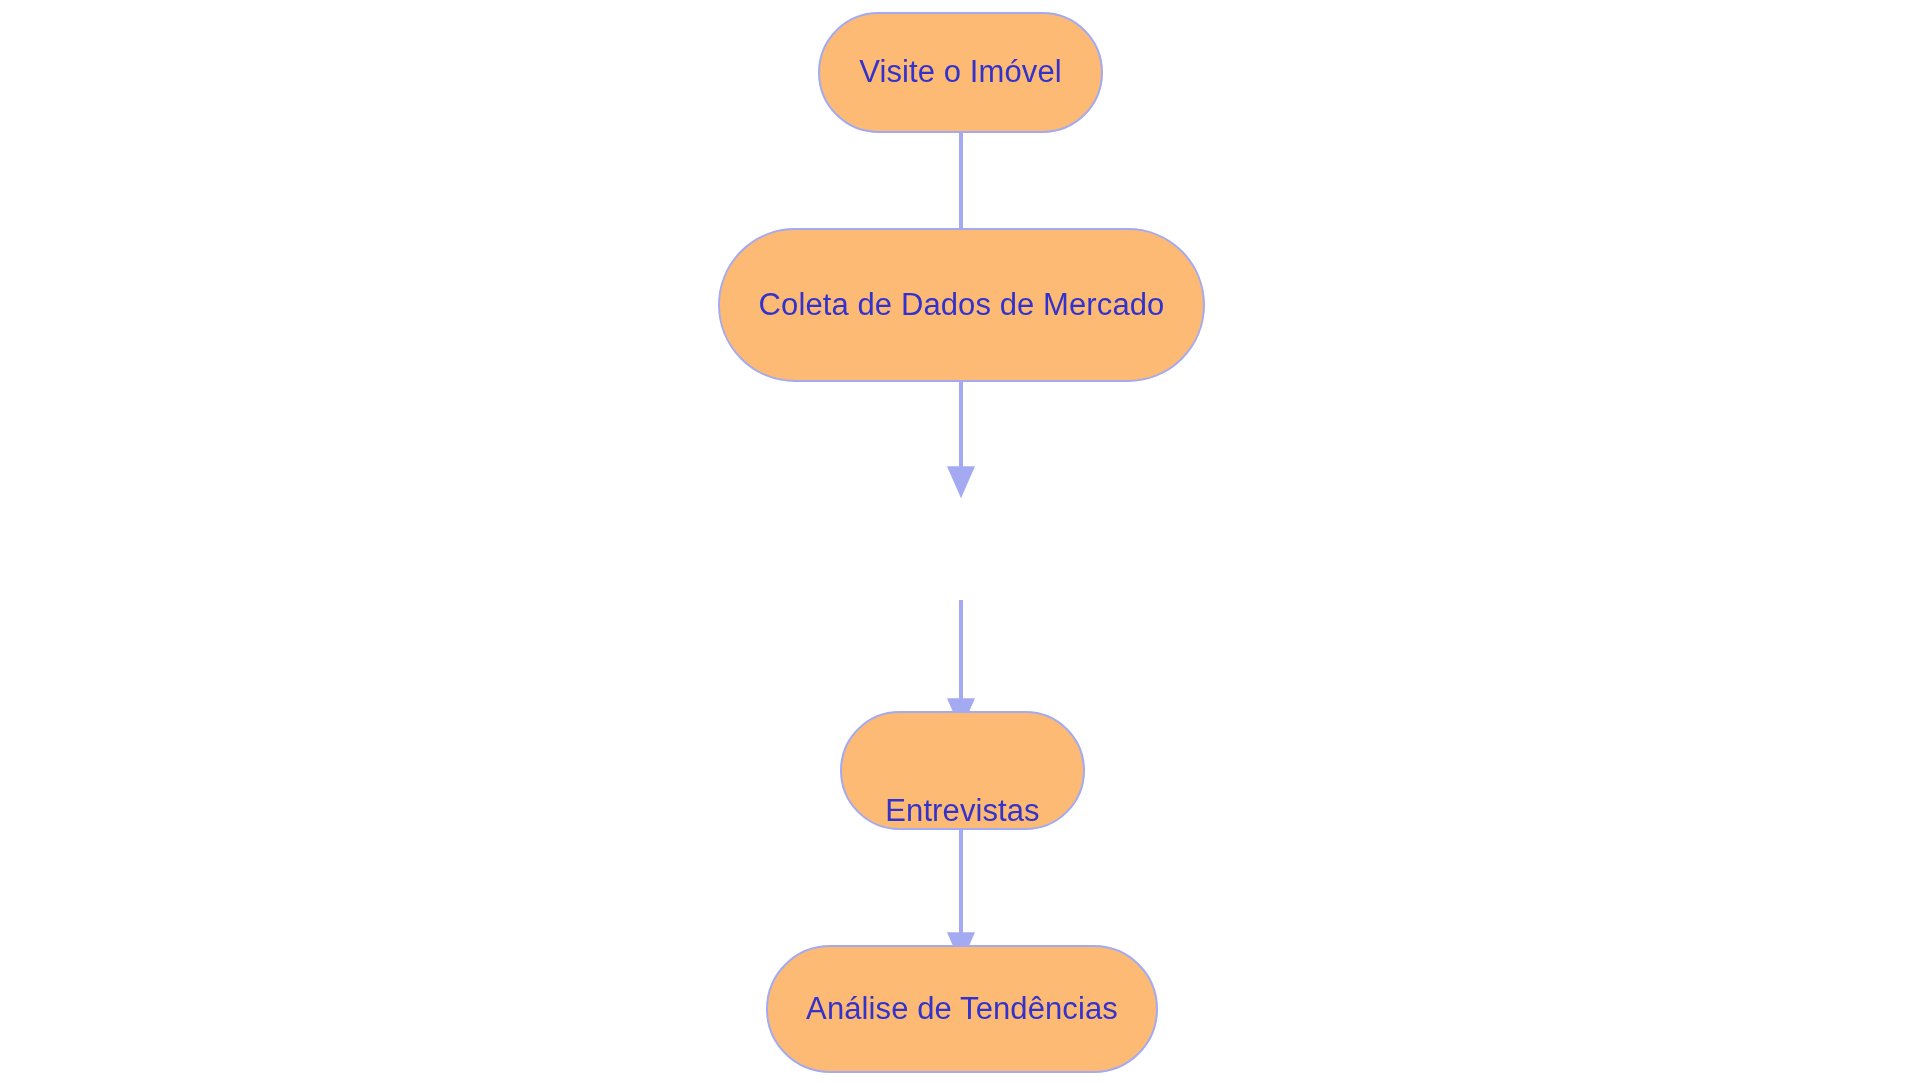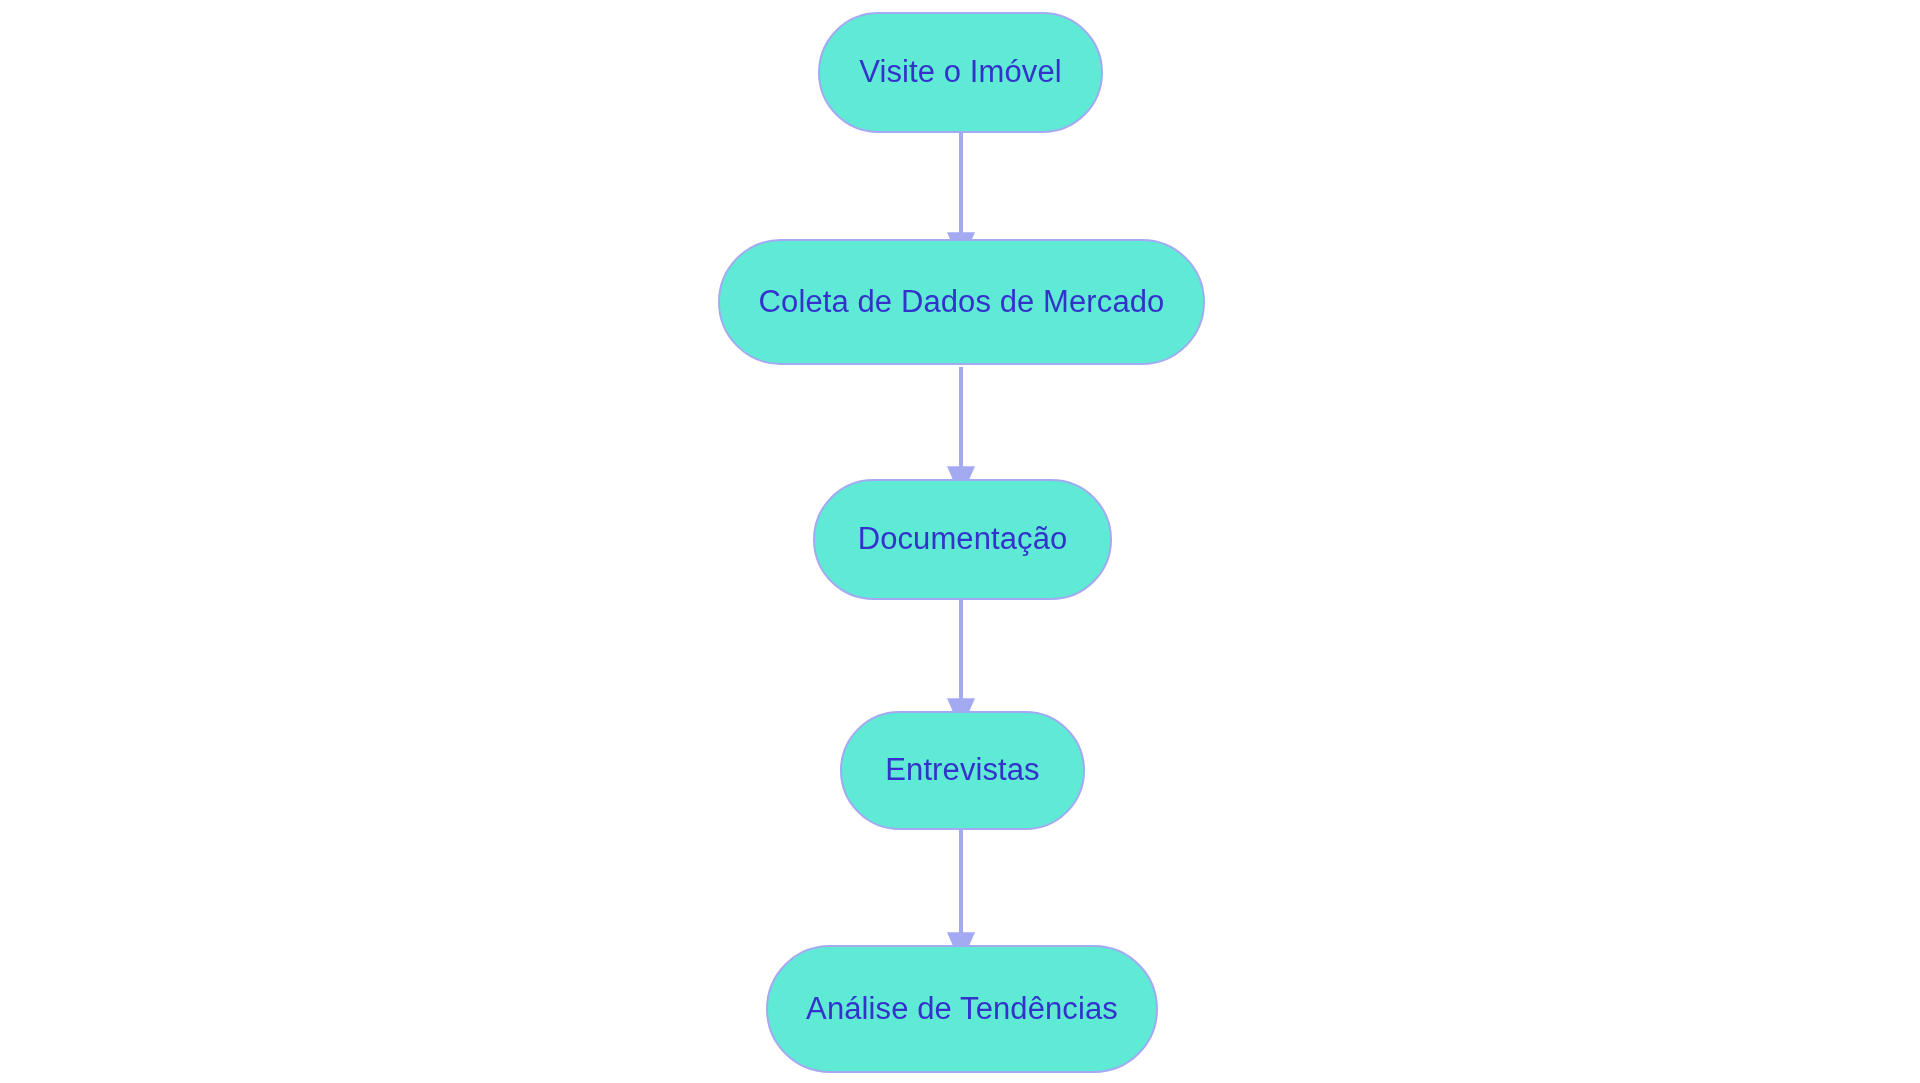--- a/index.html
+++ b/index.html
@@ -27,21 +27,21 @@
     width: 1920px;
     height: 1083px;
     pointer-events: none;
   }
   .node {
     position: absolute;
     box-sizing: border-box;
     display: flex;
     align-items: center;
     justify-content: center;
-    background: #5eead4;
+    background: #fdba74;
     border: 2px solid #a3aaf2;
     border-radius: 999px;
     color: #3333cc;
     font-size: 31px;
     font-weight: 400;
     letter-spacing: 0.1px;
     line-height: 1.1;
     white-space: nowrap;
     text-align: center;
   }
@@ -68,29 +68,26 @@
 
     <line x1="961" y1="600" x2="961" y2="703" stroke="#a3aaf2" stroke-width="4" marker-end="url(#arrowhead)"></line>
 
     <line x1="961" y1="830" x2="961" y2="937" stroke="#a3aaf2" stroke-width="4" marker-end="url(#arrowhead)"></line>
   </svg>
 
   <div class="node" style="left:818px; top:12px; width:285px; height:121px;">
     <span class="node-label">Visite o Imóvel</span>
   </div>
 
-  <div class="node" style="left:718px; top:239px; width:487px; height:126px;">
+  <div class="node" style="left:718px; top:228px; width:487px; height:154px;">
     <span class="node-label">Coleta de Dados de Mercado</span>
   </div>
 
-  <div class="node" style="left:813px; top:479px; width:299px; height:121px;">
-    <span class="node-label">Documentação</span>
-  </div>
 
-  <div class="node" style="left:840px; top:711px; width:245px; height:119px;">
+  <div class="node" style="left:840px; top:711px; width:245px; height:119px;align-items:flex-end;">
     <span class="node-label">Entrevistas</span>
   </div>
 
   <div class="node" style="left:766px; top:945px; width:392px; height:128px;">
     <span class="node-label">Análise de Tendências</span>
   </div>
 
 </div>
 
 </body></html>

